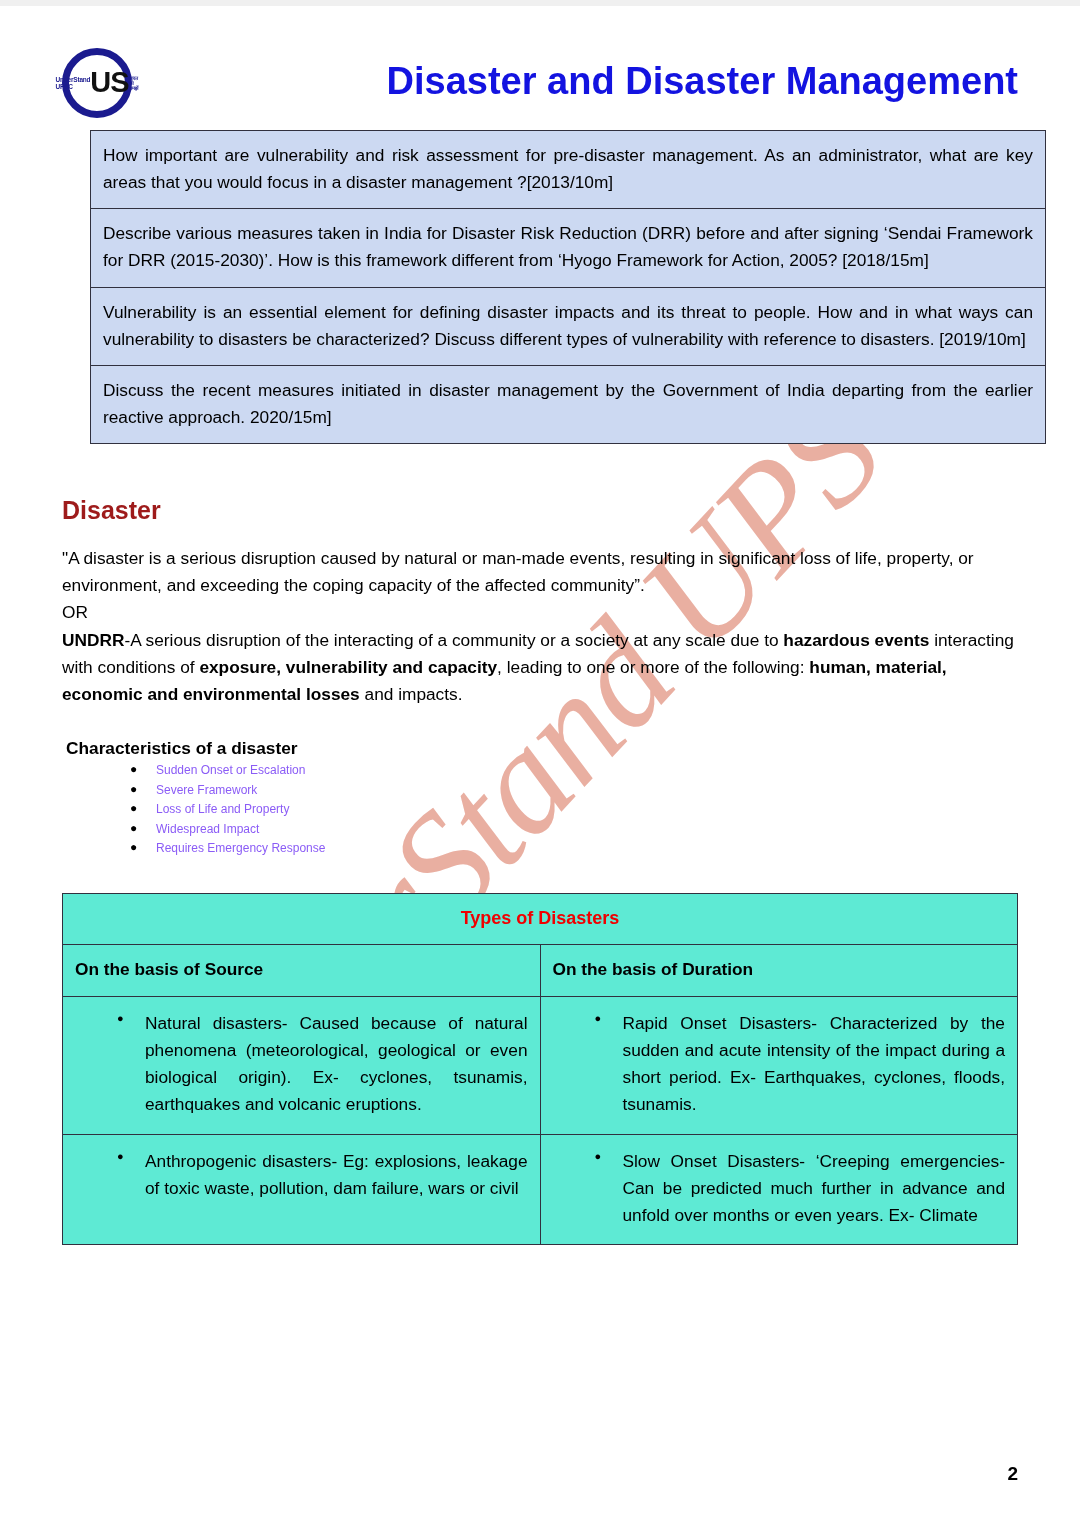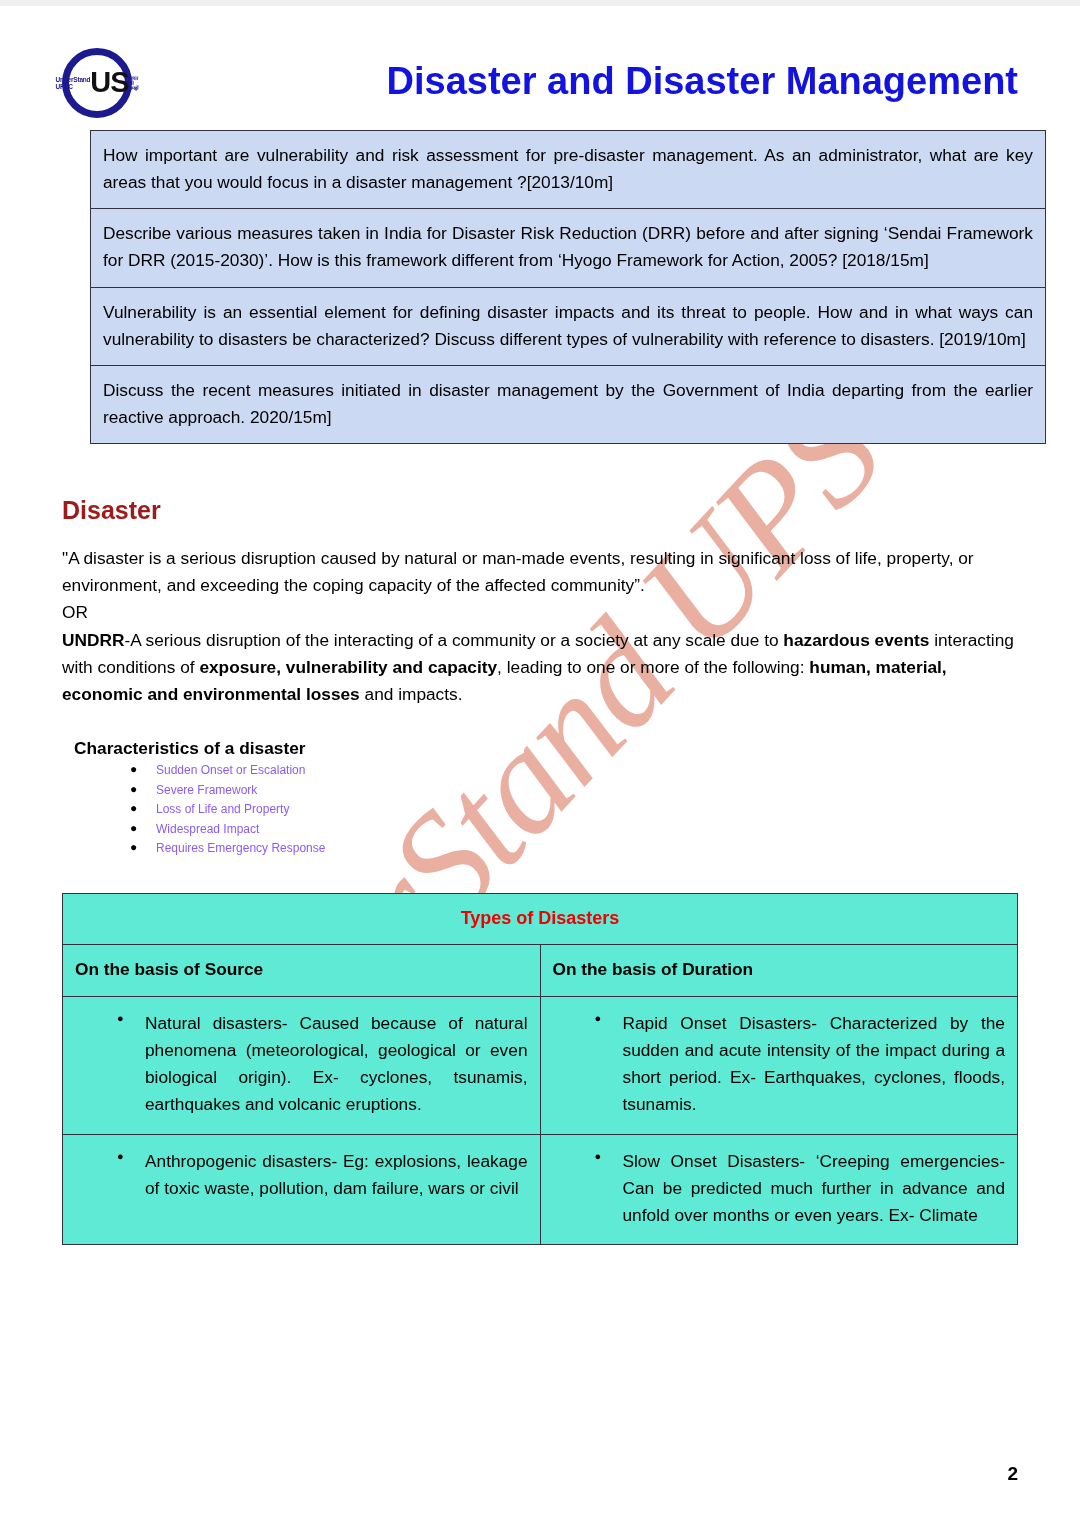--- a/index.html
+++ b/index.html
@@ -137,21 +137,21 @@
     color: #000000;
     margin: 20px 0 0 0;
   }
   .para.tight { margin-top: 0; }
 
   
   .char-head {
     font-size: 17.3px;
     font-weight: bold;
     color: #000000;
-    margin: 30px 0 0 12px;
+    margin: 30px 0 0 4px;
   }
   ul.char-list {
     margin: 2px 0 0 0;
     padding-left: 68px;
     list-style: none;
   }
   ul.char-list li {
     font-size: 12px;
     line-height: 1.63;
     color: #8b5cf6;

